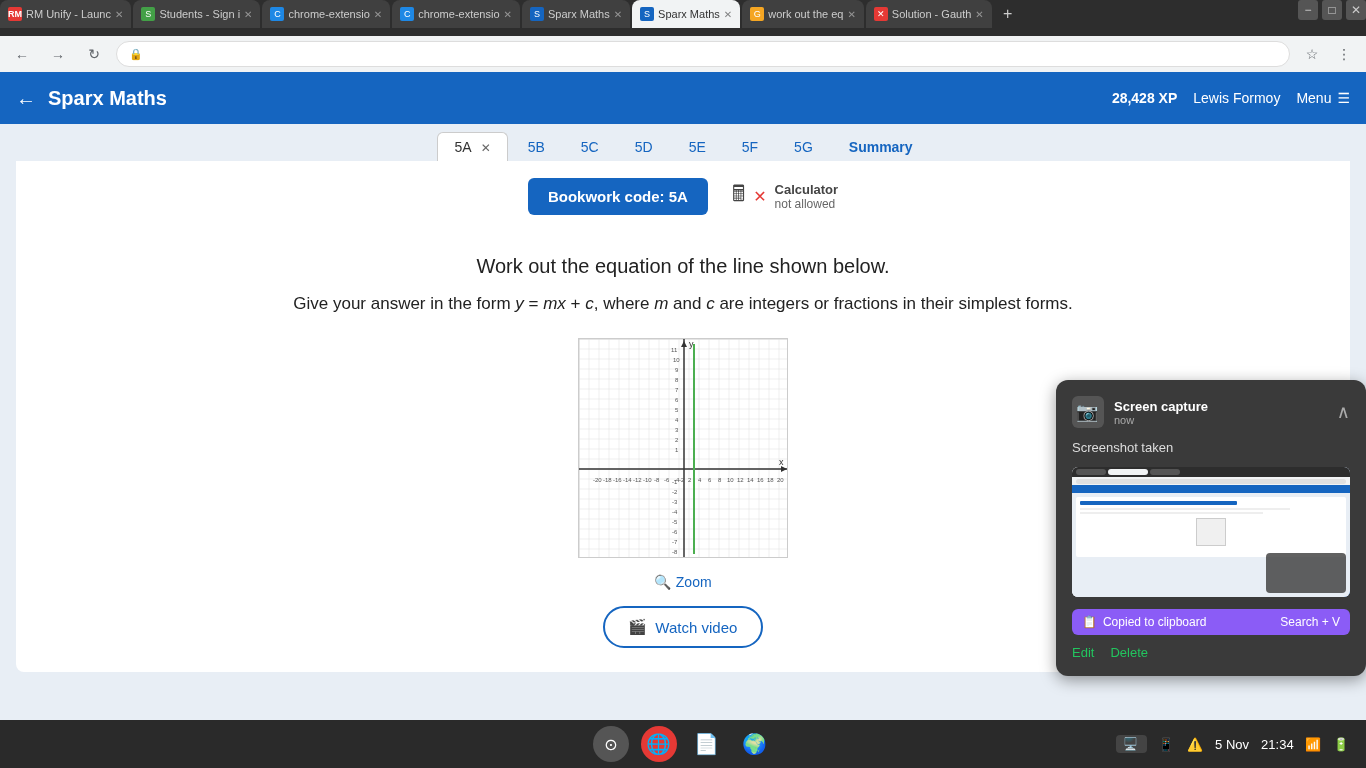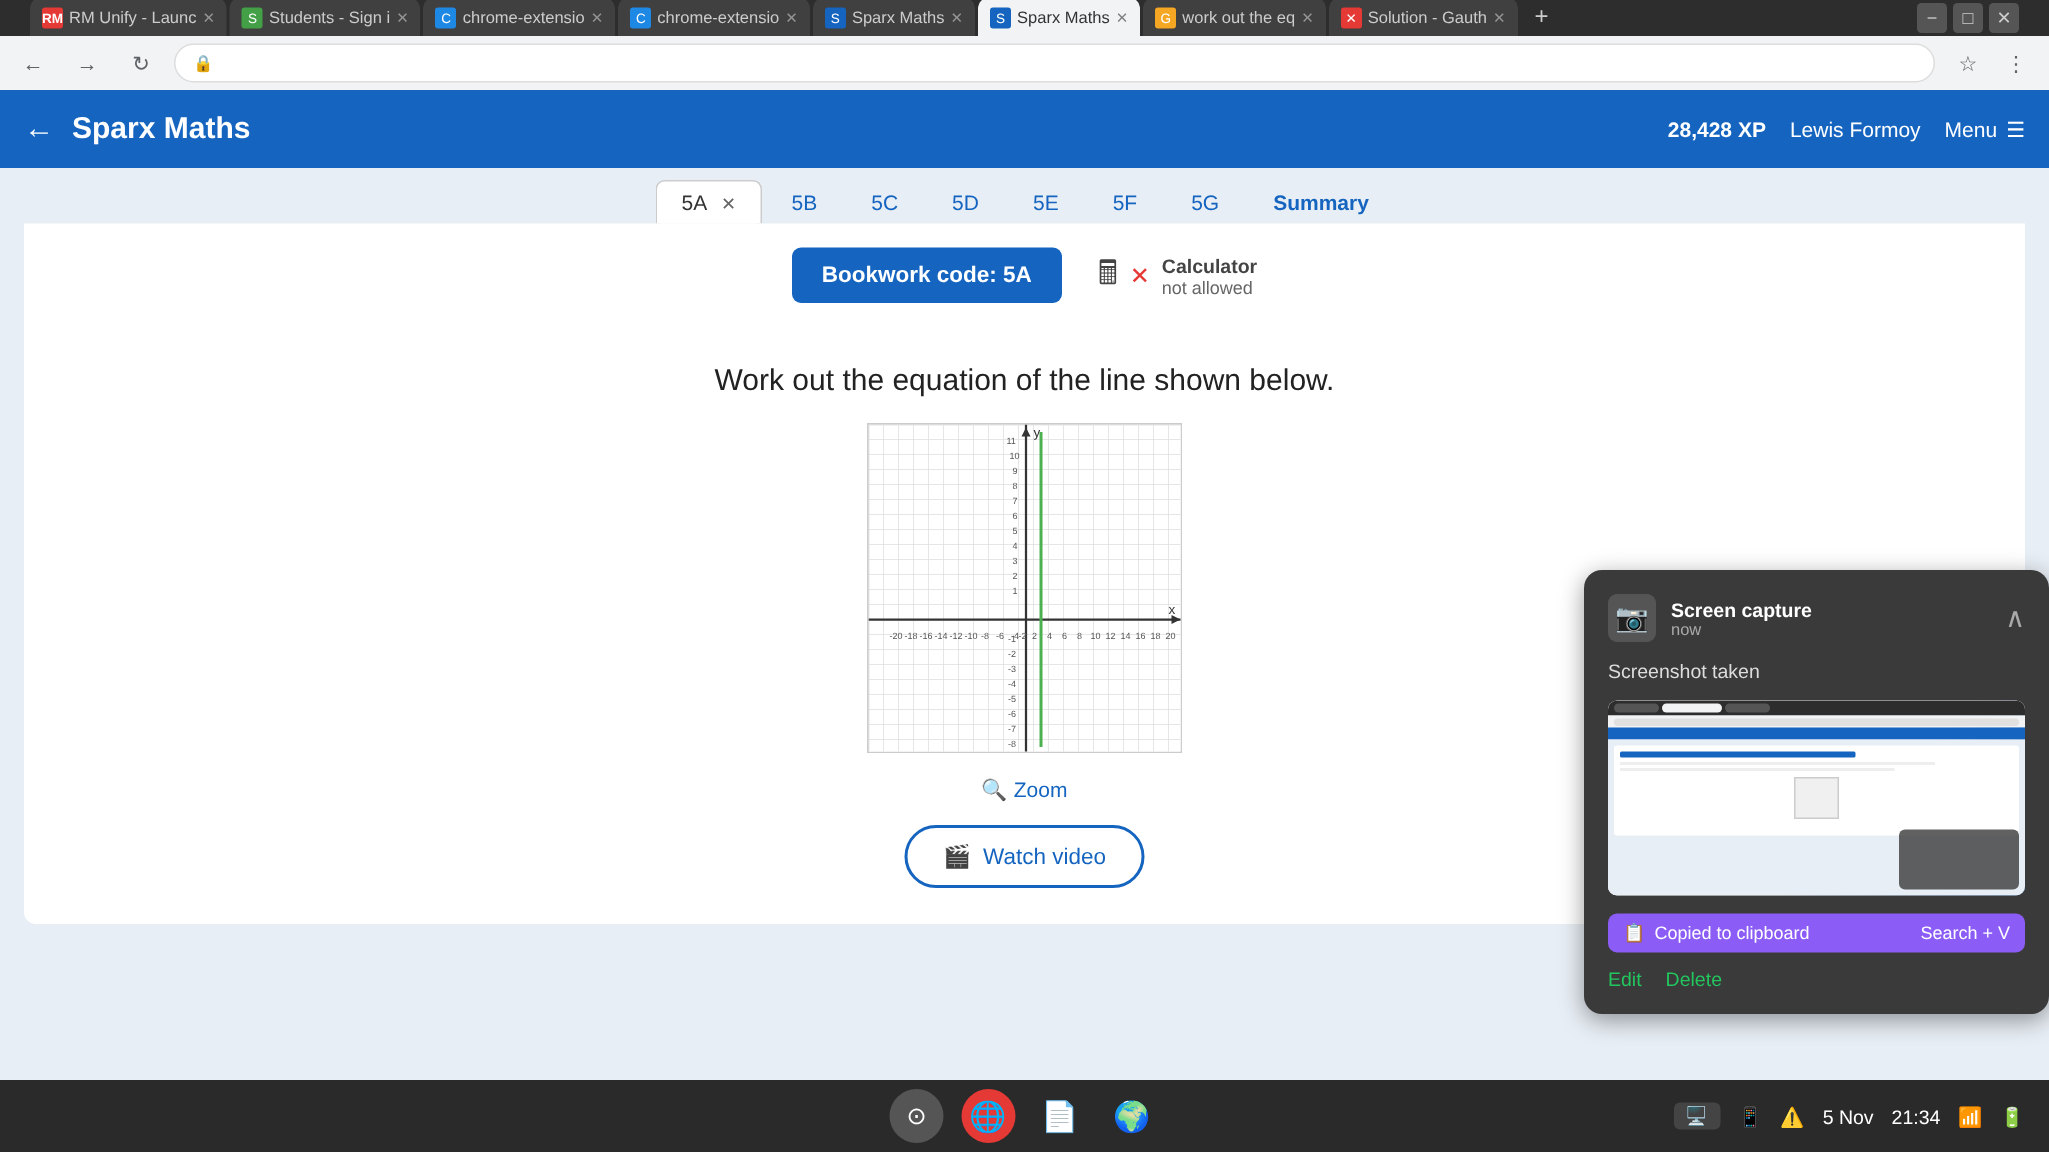--- a/index.html
+++ b/index.html
@@ -1,22 +1,22 @@
 <!DOCTYPE html>
 <html><head>
   <meta charset="utf-8">
   <style>
     * { margin: 0; padding: 0; box-sizing: border-box; }
     body { font-family: Arial, sans-serif; background: #e8eef5; width: 1366px; height: 768px; overflow: hidden; position: relative; }
     .tab-bar {
       background: #2d2d2d;
-      height: 24px;
-      display: flex;
-      align-items: center;
-      padding: 0 20px;
+      height: 36px;
+      display: flex;
+      align-items: flex-start;
+      padding: 0 0;
       overflow: hidden;
     }
     .tab {
       display: flex;
       align-items: center;
       height: 28px;
       padding: 0 8px;
       border-radius: 8px 8px 0 0;
       font-size: 11px;
       color: #ccc;
@@ -154,21 +154,21 @@
       padding: 0 16px 16px;
     }
     .content-card {
       background: white;
       border-radius: 0 0 8px 8px;
       padding: 0;
       overflow: hidden;
     }
     .bookwork-row {
       display: flex;
-      align-items: flex-start;
+      align-items: center;
       justify-content: center;
       padding: 16px;
       gap: 24px;
     }
     .bookwork-code-btn {
       background: #1565c0;
       color: white;
       border: none;
       border-radius: 6px;
       padding: 10px 20px;
@@ -452,20 +452,23 @@
         <div>
           <div style="font-size:13px;font-weight:bold;">Calculator</div>
           <div style="font-size:12px;color:#666;">not allowed</div>
         </div>
       </div>
     </div>
 
 
     <div class="question-area">
       <div class="question-main">Work out the equation of the line shown below.</div>
+      <div class="question-sub">
+        Give your answer in the form <em>y</em> = <em>mx</em> + <em>c</em>, where <em>m</em> and <em>c</em> are integers or fractions in their simplest forms.
+      </div>
 
       
       <div class="graph-container">
         <svg width="210" height="220" class="graph-svg">
 
           <rect width="210" height="220" fill="white" stroke="#ccc"></rect>
 
           <g stroke="#ddd" stroke-width="0.5">
             <line x1="10" y1="0" x2="10" y2="220"></line>
             <line x1="20" y1="0" x2="20" y2="220"></line>

